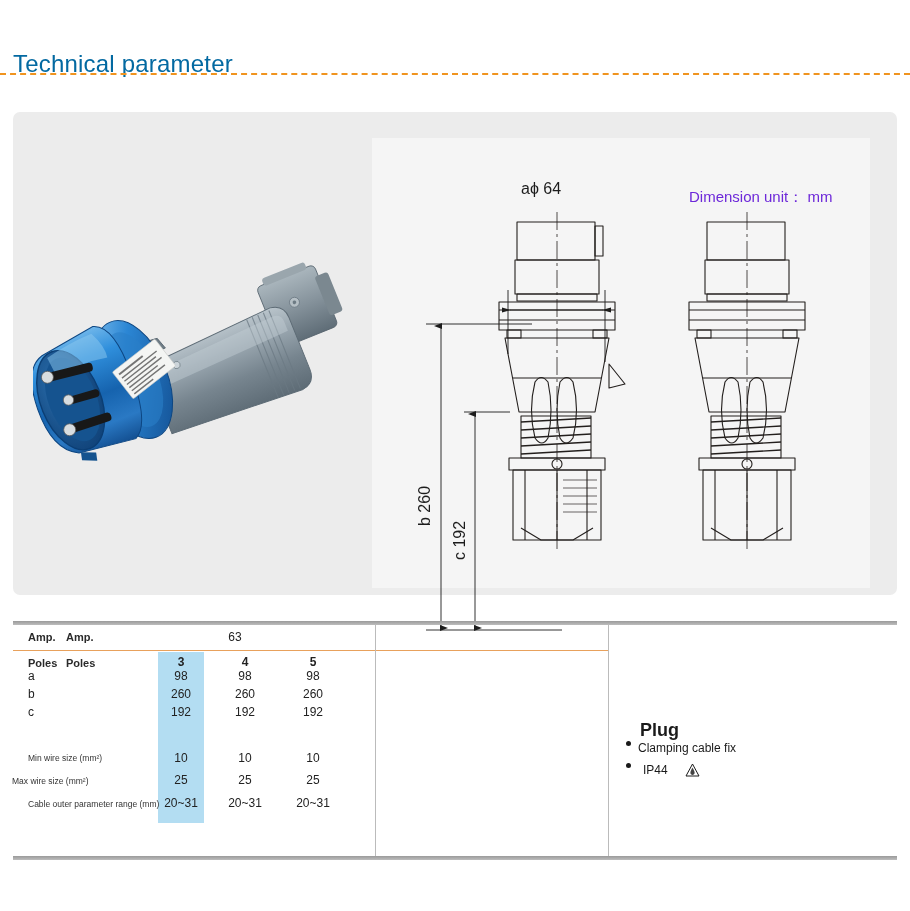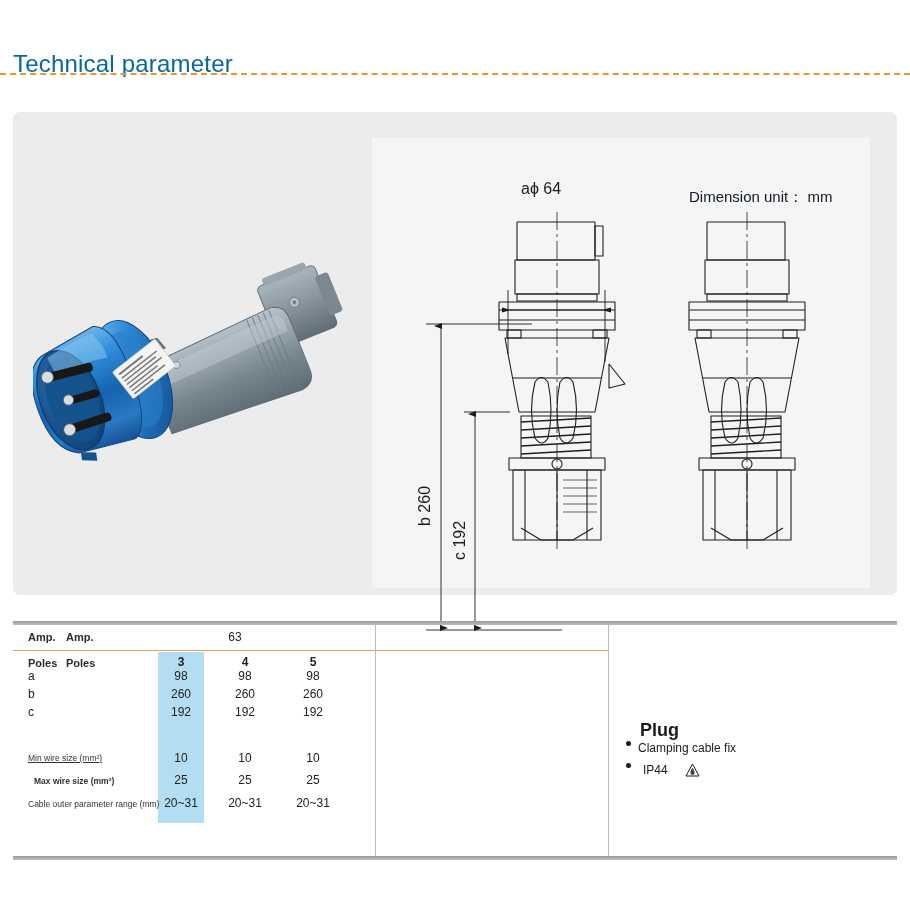--- a/index.html
+++ b/index.html
@@ -44,21 +44,21 @@
   .draw-panel {
     position: absolute;
     left: 359px; top: 26px;
     width: 498px; height: 450px;
     background: #f5f5f5;
   }
   .dim-unit {
     position: absolute;
     left: 317px; top: 50px;
     font-size: 15px;
-    color: #0f172a;
+    color: #6d28d9;
     white-space: nowrap;
   }
 
   
   .photo {
     position: absolute;
     left: 20px; top: 150px;
     width: 340px; height: 230px;
   }
   .photo svg { display: block; }
@@ -421,26 +421,26 @@
   <div class="rowlabel" style="left:28px; top:687px;">b</div>
   <div class="cell" style="left:158px; top:687px; width:46px;">260</div>
   <div class="cell" style="left:222px; top:687px; width:46px;">260</div>
   <div class="cell" style="left:290px; top:687px; width:46px;">260</div>
 
   <div class="rowlabel" style="left:28px; top:705px;">c</div>
   <div class="cell" style="left:158px; top:705px; width:46px;">192</div>
   <div class="cell" style="left:222px; top:705px; width:46px;">192</div>
   <div class="cell" style="left:290px; top:705px; width:46px;">192</div>
 
-  <div class="rowlabel small" style="left:28px; top:753px;text-decoration:underline;">Min wire size (mm²)</div>
+  <div class="rowlabel small" style="left:28px; top:753px;">Min wire size (mm²)</div>
   <div class="cell" style="left:158px; top:751px; width:46px;">10</div>
   <div class="cell" style="left:222px; top:751px; width:46px;">10</div>
   <div class="cell" style="left:290px; top:751px; width:46px;">10</div>
 
-  <div class="rowlabel small" style="left:34px; top:776px;font-weight:bold;">Max wire size (mm²)</div>
+  <div class="rowlabel small" style="left:12px; top:776px;">Max wire size (mm²)</div>
   <div class="cell" style="left:158px; top:773px; width:46px;">25</div>
   <div class="cell" style="left:222px; top:773px; width:46px;">25</div>
   <div class="cell" style="left:290px; top:773px; width:46px;">25</div>
 
   <div class="rowlabel small" style="left:28px; top:799px;">Cable outer parameter range (mm)</div>
   <div class="cell" style="left:152px; top:796px; width:58px;">20~31</div>
   <div class="cell" style="left:216px; top:796px; width:58px;">20~31</div>
   <div class="cell" style="left:284px; top:796px; width:58px;">20~31</div>
 
   <div class="plug-head">Plug</div>

